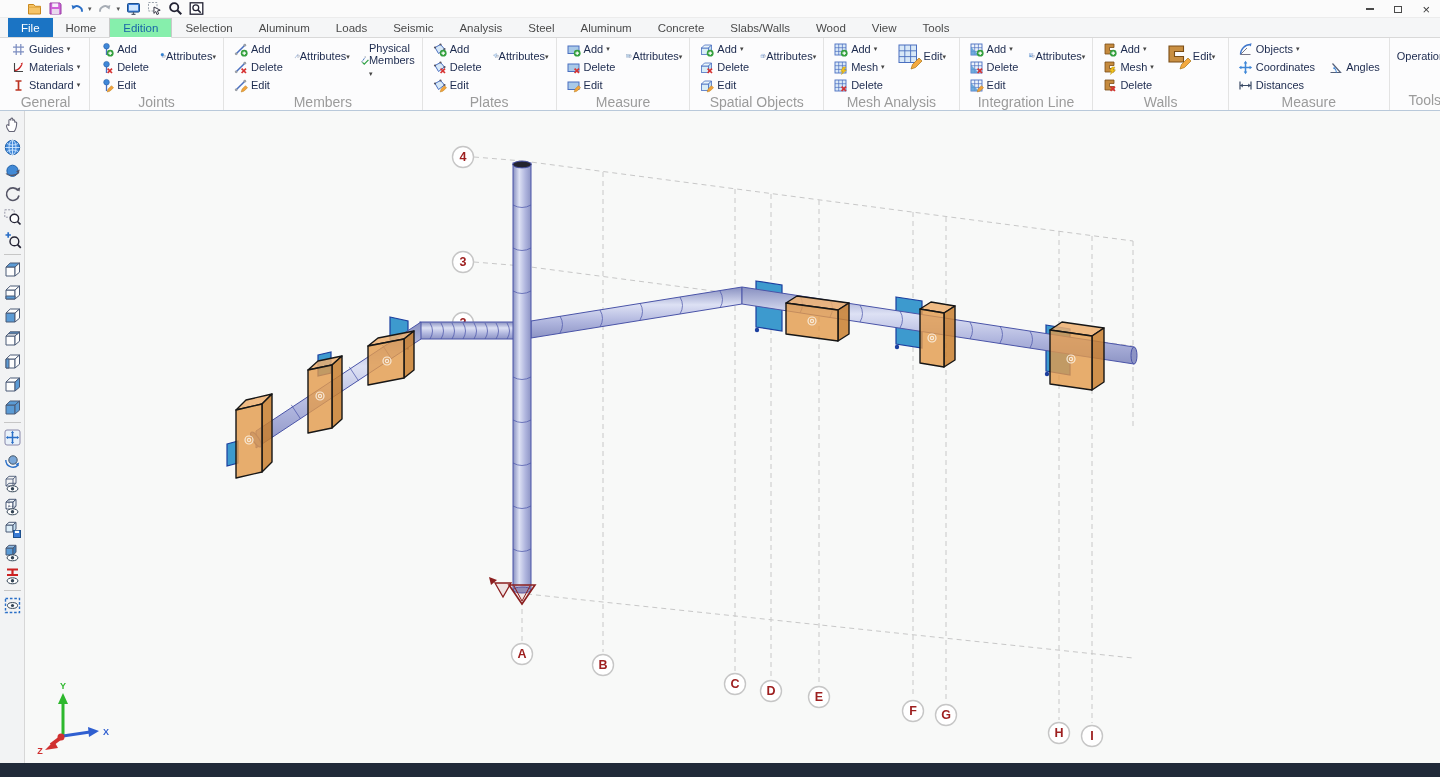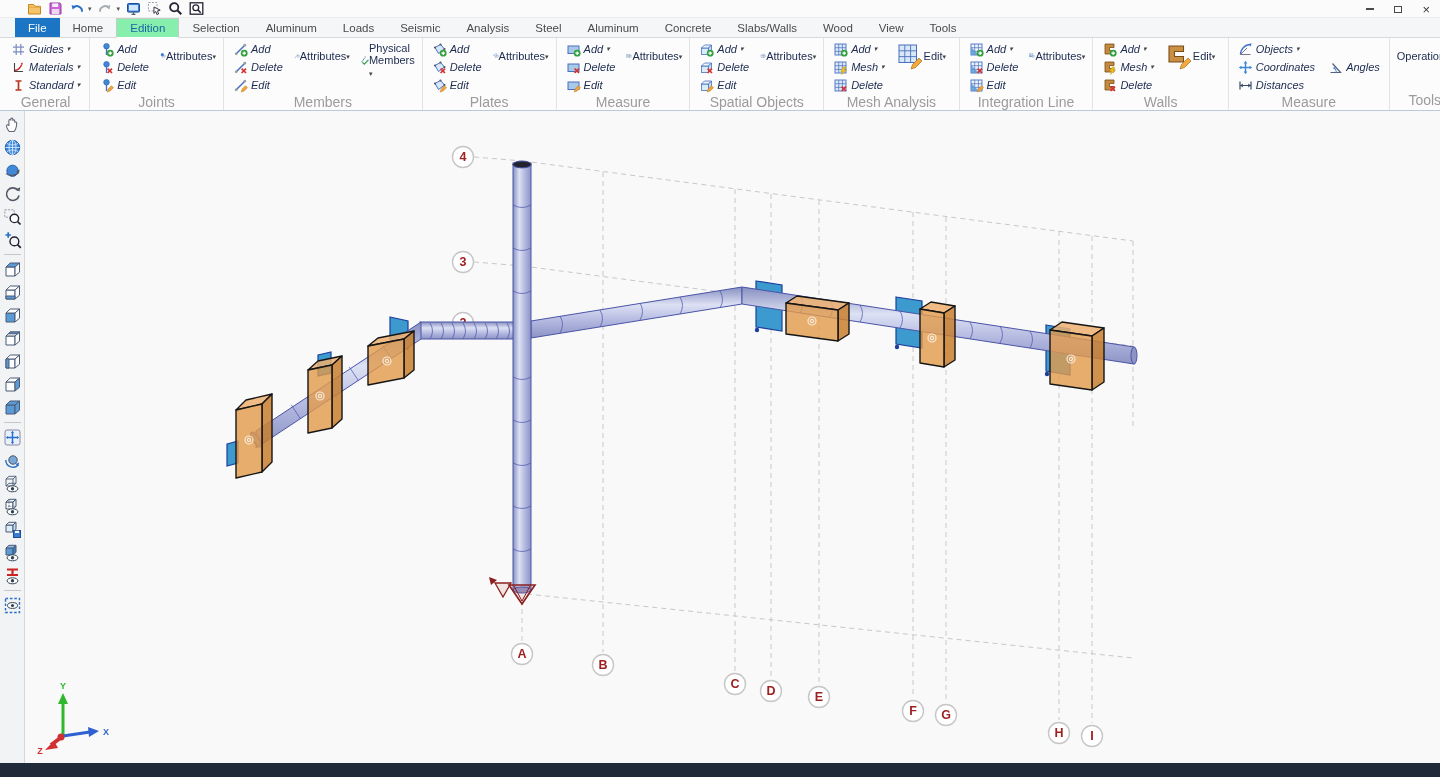--- a/index.html
+++ b/index.html
@@ -10,34 +10,34 @@
     display:flex; align-items:center; padding-left:26px; position:relative; }
   .qat { display:flex; align-items:center; gap:4px; }
   .qbtn { width:17px; height:15px; display:flex; align-items:center; justify-content:center; }
   .qdd { font-size:7px; color:#555; margin:0 1px 0 -1px; }
   .winctl { position:absolute; right:10px; top:0; height:18px; display:flex; align-items:center; gap:20px; }
   .wmin { width:8px; height:2px; background:#4a4a4a; }
   .wrest { width:8px; height:7px; border:1px solid #4a4a4a; }
   .wclose { font-size:13px; line-height:1; color:#3a3a3a; }
   
   .tabrow { height:20px; background:#f5f6f7; border-bottom:1px solid #d9d9d9;
-    display:flex; align-items:stretch; padding-left:15px; }
+    display:flex; align-items:stretch; padding-left:8px; }
   .tab { display:flex; align-items:center; padding:0 13px; font-size:11.5px; color:#4a4a4a; white-space:nowrap; }
   .tab.file { background:#1b74c4; color:#fff; }
   .tab.active { background:#86efac; border:1px solid #c9c9c9; border-bottom:1px solid #fff;
     color:#1a66a8; margin-bottom:-1px; }
   
   .ribbon { height:73px; background:#fcfcfd; border-bottom:1px solid #b9c9da;
     display:flex; align-items:stretch; padding-left:2px; }
   .rgroup { display:flex; flex-direction:column; border-right:1px solid #e3e3e3; padding:3px 7px 0; }
   .rcontent { flex:1; display:flex; gap:9px; align-items:flex-start; }
   .rlabel { font-size:14px; color:#9b9b9b; text-align:center; padding:1px 0 2px; }
   .scol { display:flex; flex-direction:column; gap:2px; }
   .sbtn { display:flex; align-items:center; gap:3px; height:16px; font-size:11px;
-    color:#1c2a4e; padding:0 2px; white-space:nowrap; cursor:default;font-style:italic; }
+    color:#1c2a4e; padding:0 2px; white-space:nowrap; cursor:default; }
   .sicon { width:15px; height:15px; flex:none; }
   .sdd { font-size:7px; color:#444; }
   .sspacer { height:16px; }
   .lbtn { display:flex; flex-direction:row; align-items:center; width:56px;
     font-size:11px; color:#1c2a4e; text-align:left; line-height:1.1; padding-top:1px; cursor:default; }
   .licon { width:28px; height:28px; }
   .ldd { font-size:7px; color:#444; line-height:1; }
   
   .main { position:relative; height:652px; display:flex; }
   .lbar { width:25px; background:#f2f3f4; border-right:1px solid #d7d7d7;

